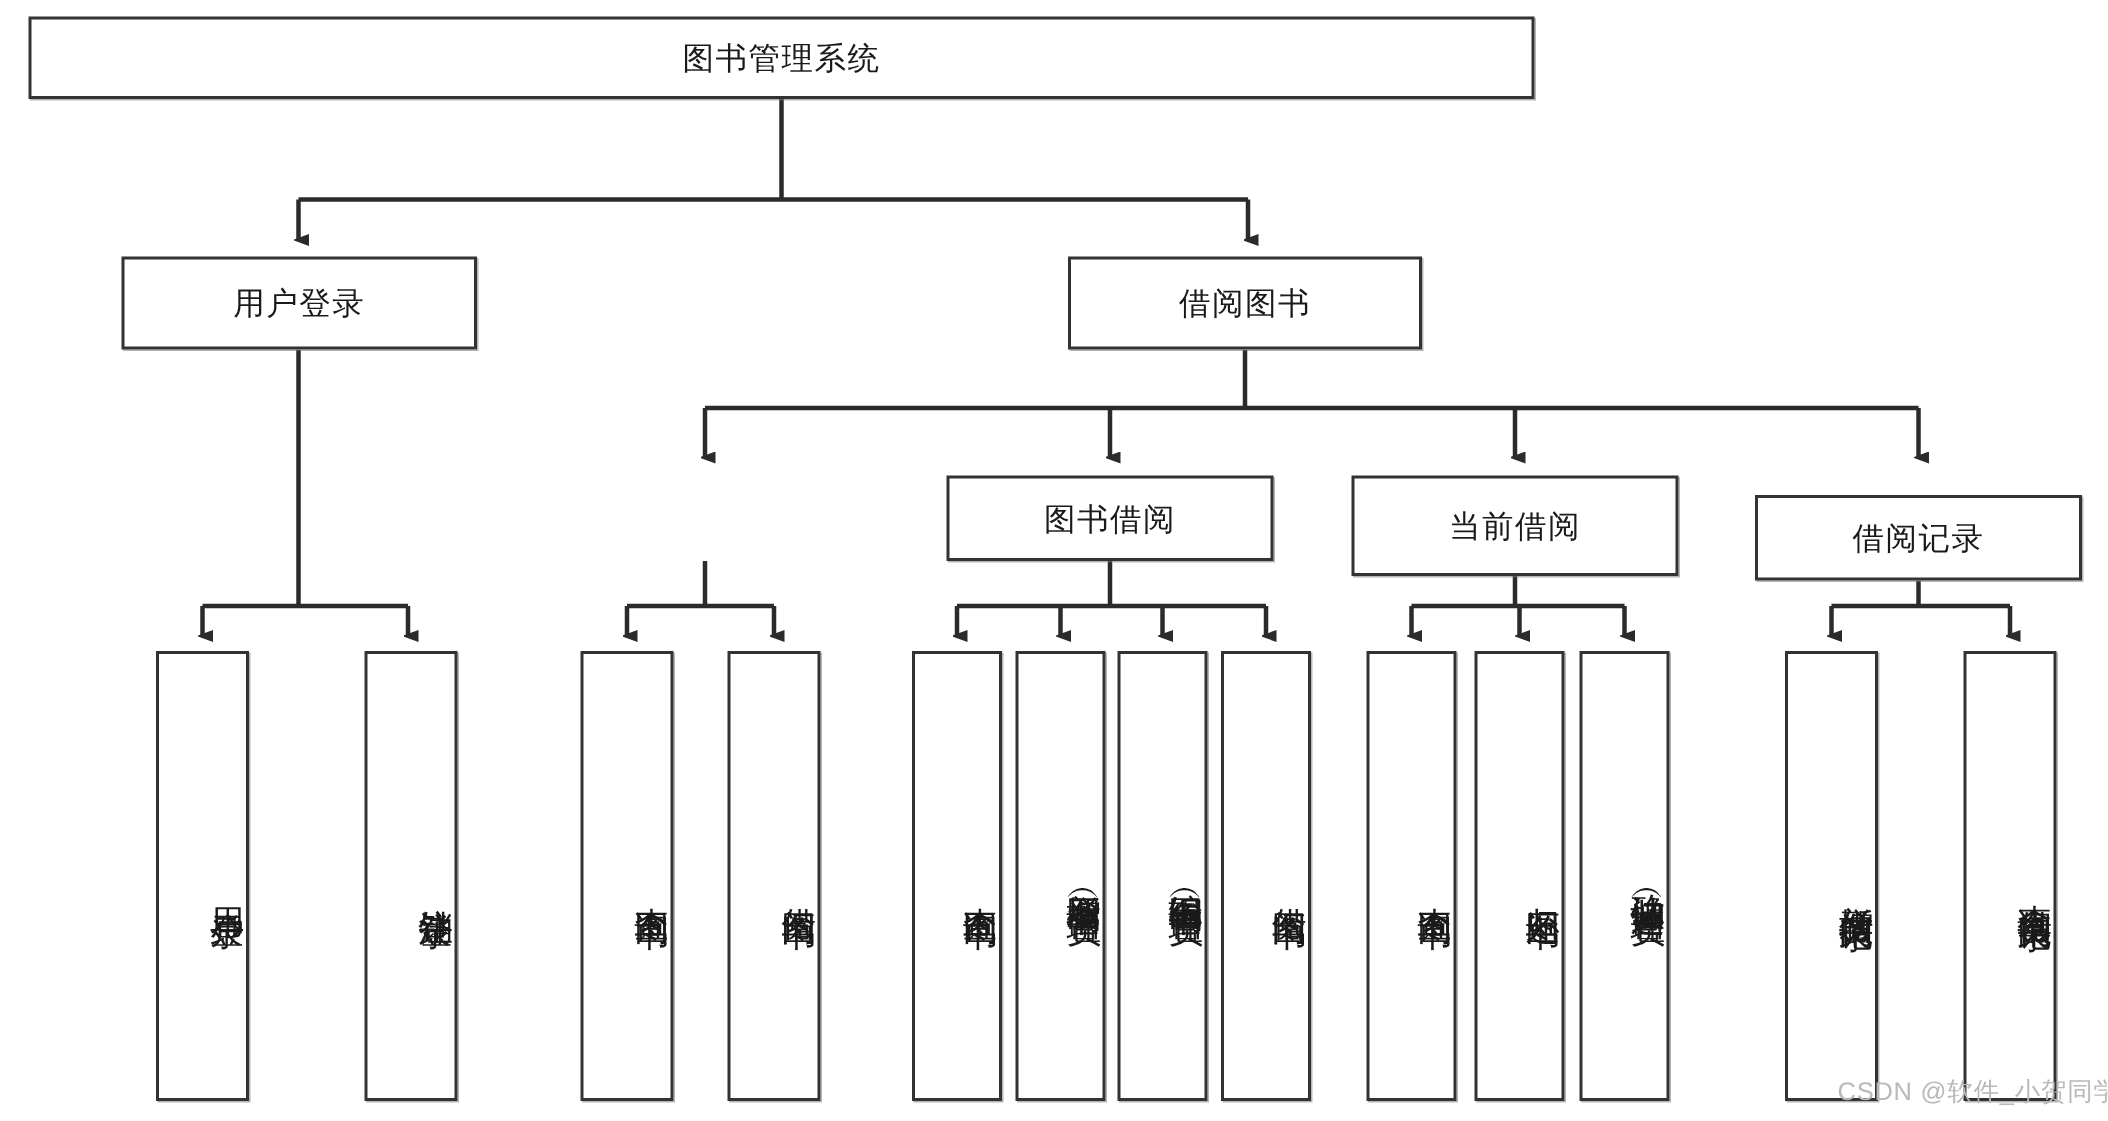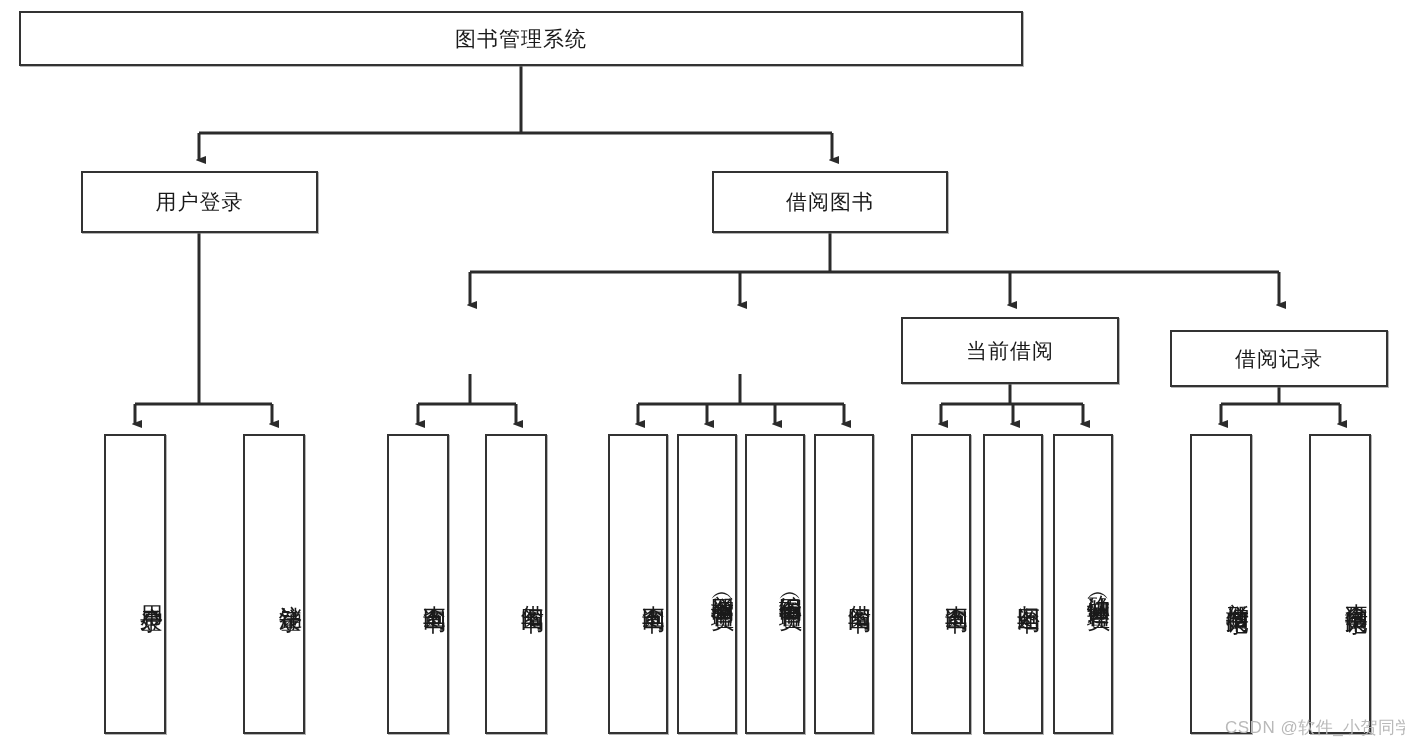--- a/index.html
+++ b/index.html
@@ -124,20 +124,23 @@
     <span>图书管理系统</span>
   </div>
 
   <div class="node horiz" style="left:81px; top:171px; width:237px; height:62px;">
     <span>用户登录</span>
   </div>
   <div class="node horiz" style="left:712px; top:171px; width:236px; height:62px;">
     <span>借阅图书</span>
   </div>
 
+  <div class="node horiz" style="left:631px; top:317px; width:218px; height:57px;">
+    <span>图书借阅</span>
+  </div>
   <div class="node horiz" style="left:901px; top:317px; width:218px; height:67px;">
     <span>当前借阅</span>
   </div>
   <div class="node horiz" style="left:1170px; top:317px; width:218px; height:57px;margin-top:13px;">
     <span>借阅记录</span>
   </div>
 
   <div class="node vert" style="left:104px; top:434px; width:62px; height:300px;">
     <span class="vtext">用户登录</span>
   </div>

